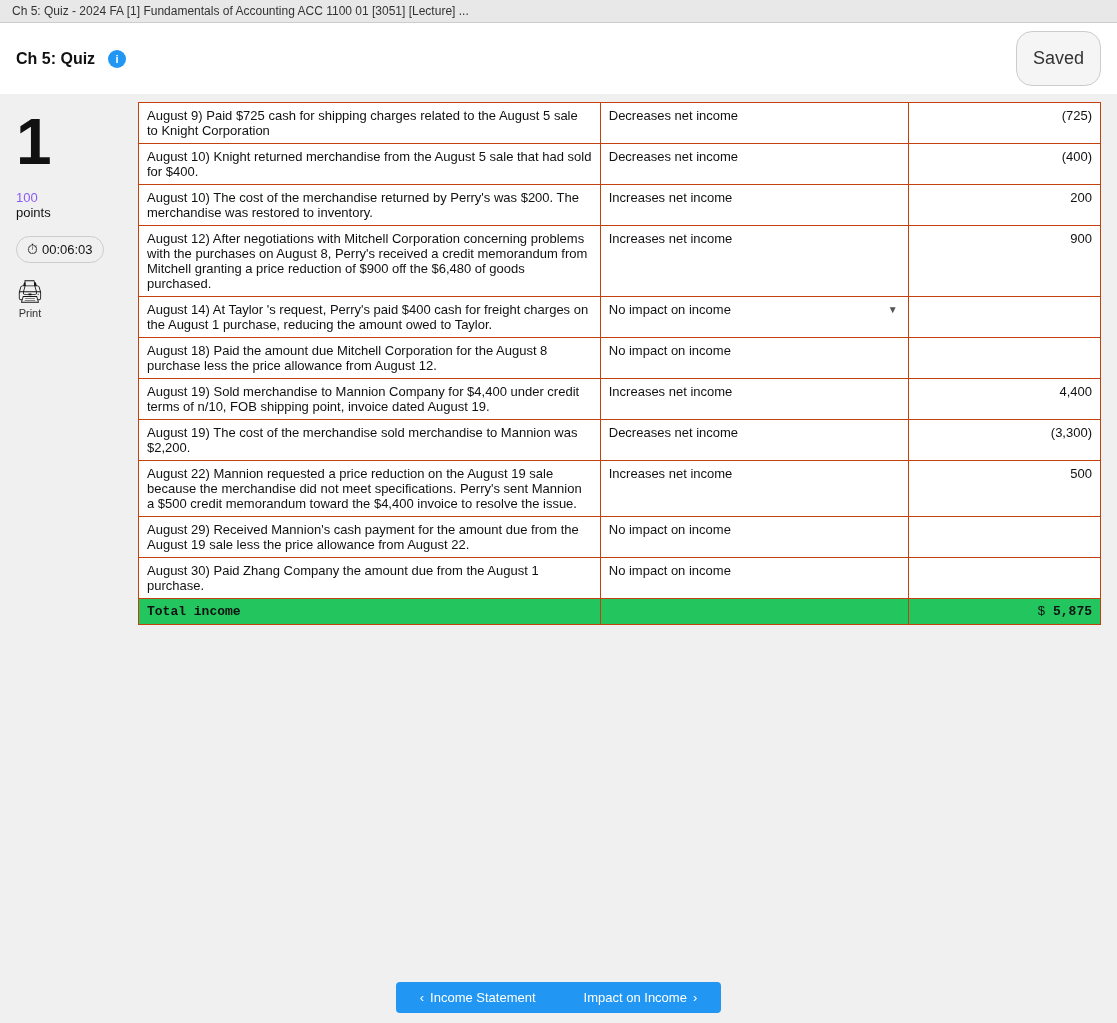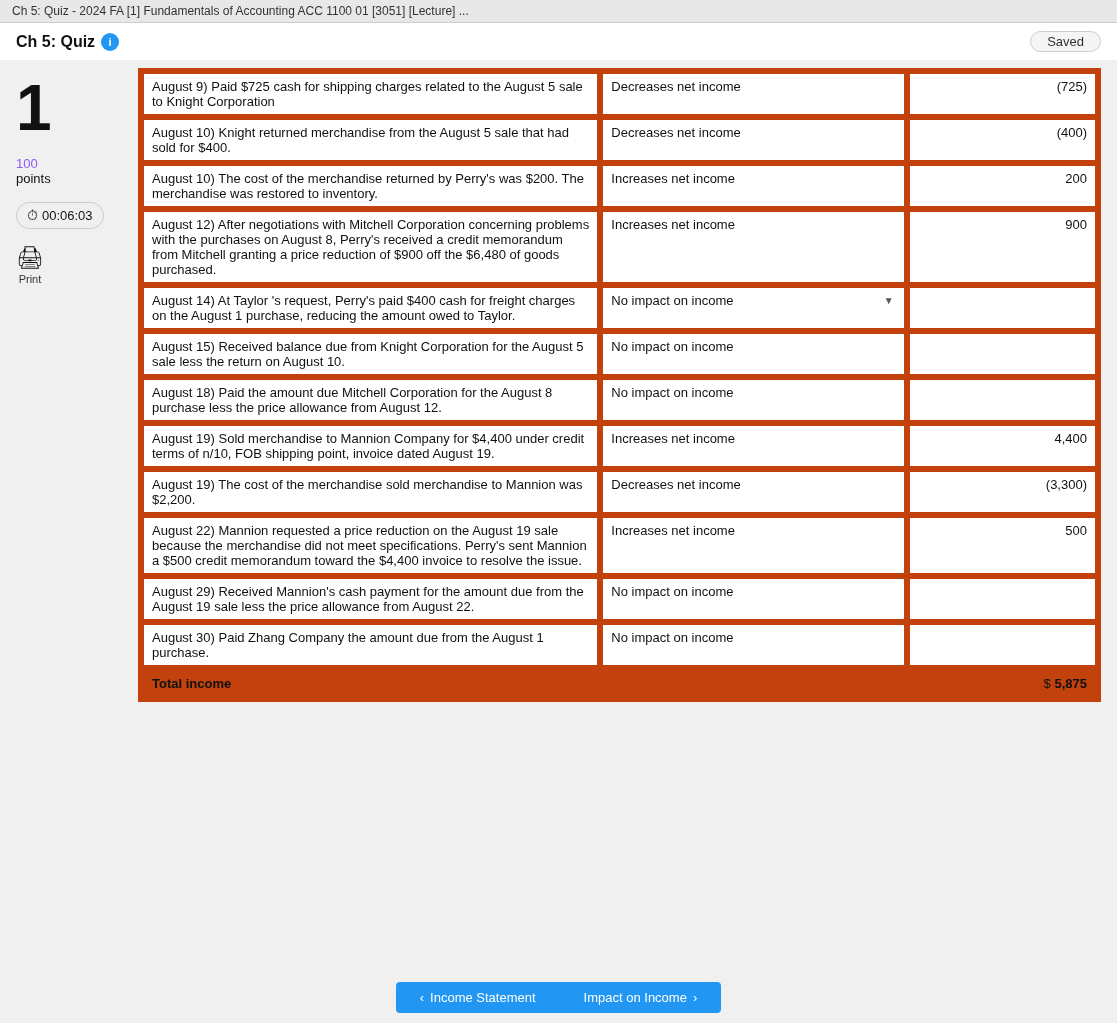--- a/index.html
+++ b/index.html
@@ -26,42 +26,42 @@
       align-items: center;
       justify-content: space-between;
       padding: 8px 16px;
       background: #fff;
     }
     .header-title {
       font-size: 16px;
       font-weight: bold;
       display: flex;
       align-items: center;
-      gap: 6px;
+      gap: 13px;
       justify-content: space-between;
     }
     .info-icon {
       display: inline-flex;
       align-items: center;
       justify-content: center;
       width: 18px;
       height: 18px;
       border-radius: 50%;
       background: #2196F3;
       color: white;
       font-size: 11px;
       font-weight: bold;
       cursor: pointer;
     }
     .saved-badge {
       background: #f5f5f5;
       border: 1px solid #ccc;
       border-radius: 16px;
-      padding: 2px 16px;
-      font-size: 13px;
+      padding: 16px 16px;
+      font-size: 18px;
       color: #333;
     }
     .main-content {
       display: flex;
       flex: 1;
       padding: 8px 16px;
       gap: 12px;
     }
     .sidebar {
       width: 110px;
@@ -115,21 +115,21 @@
     .table-container {
       flex: 1;
       overflow: auto;
     }
     table {
       width: 100%;
       border-collapse: collapse;
       background: #fff;
     }
     td, th {
-      border: 6px solid #c2410c;
+      border: 1px solid #c2410c;
       padding: 5px 8px;
       vertical-align: top;
     }
     .col-description {
       width: 48%;
     }
     .col-impact {
       width: 32%;
     }
     .col-amount {
@@ -159,21 +159,22 @@
     .select-wrapper::after {
       content: '▼';
       font-size: 10px;
       position: absolute;
       right: 2px;
       pointer-events: none;
       color: #555;
     }
     .total-row td {
       font-weight: bold;
-      background: #c2410c;
+      background: #22c55e;
+      font-family: Liberation Mono, monospace;
     }
     .dollar-sign {
       font-weight: normal;
     }
     .bottom-nav {
       display: flex;
       justify-content: center;
       gap: 0;
       padding: 10px 16px;
       background: #f0f0f0;
@@ -257,25 +258,20 @@
             <tr>
               <td class="col-description">August 14)  At Taylor 's request, Perry's paid $400 cash for freight charges on the August 1 purchase, reducing the amount owed to Taylor.</td>
               <td class="col-impact">
                 <div class="select-wrapper">
                   <select><option value="Decreases net income">Decreases net income</option><option value="Increases net income">Increases net income</option><option value="No impact on income" selected="">No impact on income</option><option value="Increases net Income">Increases net Income</option><option value="No impact on Income">No impact on Income</option></select>
                 </div>
               </td>
               <td class="col-amount"></td>
             </tr>
             <tr>
-              <td class="col-description">August 15)  Received balance due from Knight Corporation for the August 5 sale less the return on August 10.</td>
-              <td class="col-impact">No impact on income</td>
-              <td class="col-amount"></td>
-            </tr>
-            <tr>
               <td class="col-description">August 18)  Paid the amount due Mitchell Corporation for the August 8 purchase less the price allowance from August 12.</td>
               <td class="col-impact">No impact on income</td>
               <td class="col-amount"></td>
             </tr>
             <tr>
               <td class="col-description">August 19)  Sold merchandise to Mannion Company for $4,400 under credit terms of n/10, FOB shipping point, invoice dated August 19.</td>
               <td class="col-impact">Increases net income</td>
               <td class="col-amount">4,400</td>
             </tr>
             <tr>

